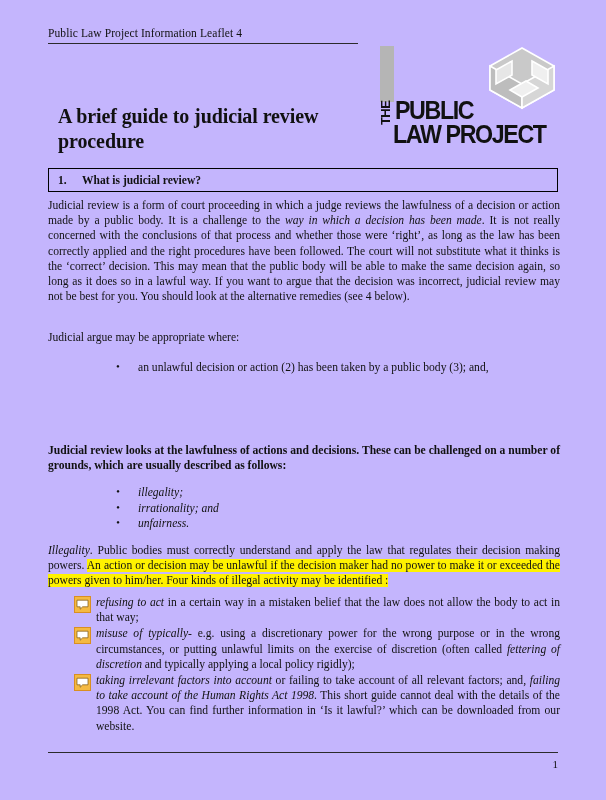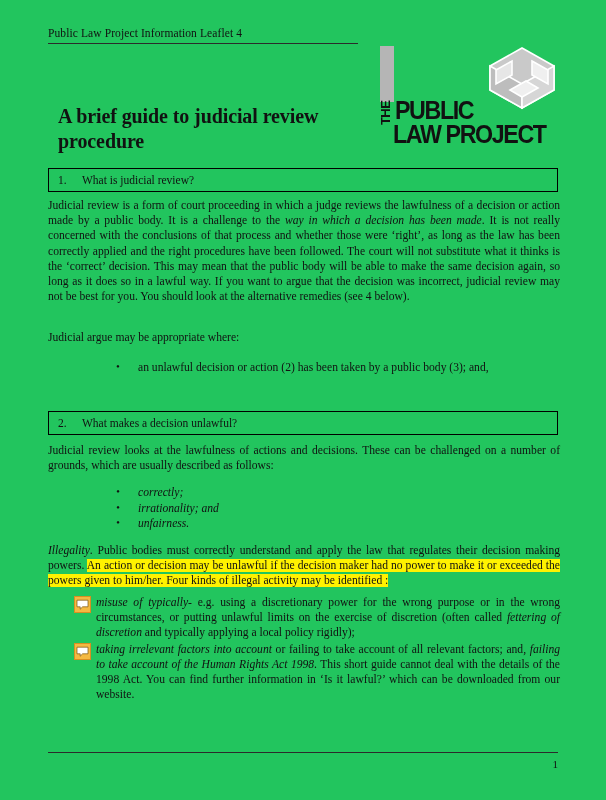--- a/index.html
+++ b/index.html
@@ -13,21 +13,21 @@
     overflow: hidden;
     font-family: "Liberation Serif", "DejaVu Serif", serif;
     color: #111111;
   }
   .page {
     position: relative;
     width: 606px;
     height: 800px;
     box-sizing: border-box;
     padding: 0;
-    background: #22c55e;
+    background: #c4b5fd;
   }
 
   
   .header {
     position: absolute;
     left: 48px;
     top: 26px;
     width: 310px;
   }
   .header-title {
@@ -116,21 +116,21 @@
   }
 
   
   .sec-box {
     position: absolute;
     left: 48px;
     width: 510px;
     box-sizing: border-box;
     border: 1px solid #000;
     padding: 4px 0 4px 9px;
-    font-weight: normal;
+    font-weight: bold;
     font-size: 11.5px;
     line-height: 14px;
   }
   .sec-box .num { display: inline-block; width: 24px; }
 
   .para {
     position: absolute;
     left: 48px;
     width: 512px;
     font-size: 11.6px;
@@ -254,38 +254,44 @@
   <div class="para" style="top:198px;">
     <span>Judicial review is a form of court proceeding in which a judge reviews the lawfulness of a decision or action made by a public body. It is a challenge to the </span><span class="ital">way in which a decision has been made</span><span>. It is not really concerned with the conclusions of that process and whether those were ‘right’, as long as the law has been correctly applied and the right procedures have been followed. The court will not substitute what it thinks is the ‘correct’ decision. This may mean that the public body will be able to make the same decision again, so long as it does so in a lawful way. If you want to argue that the decision was incorrect, judicial review may not be best for you. You should look at the alternative remedies (see 4  below).</span>
   </div>
 
   <div class="para noj" style="top:330px;">Judicial argue may be appropriate where:</div>
 
   <ul class="bullets" style="top:360px;">
     <li>an unlawful decision or action (2) has been taken by a public body (3); and,</li>
   </ul>
 
-  <div class="sec-box" style="top:411px;">
-    <span class="num">2.</span><span>What makes a decision unlawful?</span>
-  </div>
-
-  <div class="para" style="top:443px;">Judicial review looks at the lawfulness of actions and decisions. These can be challenged on a number of grounds, which are usually described as follows:</div>
+
+  <div class="para" style="top:443px;font-weight:bold;">Judicial review looks at the lawfulness of actions and decisions. These can be challenged on a number of grounds, which are usually described as follows:</div>
 
   <ul class="bullets ital" style="top:485px;">
-    <li>correctly;</li>
+    <li>illegality;</li>
     <li>irrationality; and</li>
     <li>unfairness.</li>
   </ul>
 
   <div class="para" style="top:543px;">
     <span class="ital">Illegality</span><span>. Public bodies must correctly understand and apply the law that regulates their decision making powers. </span><span class="hl">An action or decision may be unlawful if the decision maker had no power to make it or exceeded the powers given to him/her. Four kinds of illegal activity may be identified :</span>
   </div>
 
   <div class="clist" style="top:595px;">
 
+    <div class="citem">
+      <span class="cicon">
+        <svg width="17" height="17" viewBox="0 0 17 17" xmlns="http://www.w3.org/2000/svg">
+          <rect x="0.5" y="0.5" width="16" height="16" fill="#f4b942" stroke="#d98f22" stroke-width="1"></rect>
+          <path d="M3 4.2h11v6.6H8.6l-2.4 2.4v-2.4H3z" fill="#ffffff" stroke="#7a5510" stroke-width="0.7" stroke-linejoin="round"></path>
+        </svg>
+      </span>
+      <span class="ital">refusing to act</span><span> in a certain way in a mistaken belief that the law does not allow the body to act in that way;</span>
+    </div>
 
     <div class="citem">
       <span class="cicon">
         <svg width="17" height="17" viewBox="0 0 17 17" xmlns="http://www.w3.org/2000/svg">
           <rect x="0.5" y="0.5" width="16" height="16" fill="#f4b942" stroke="#d98f22" stroke-width="1"></rect>
           <path d="M3 4.2h11v6.6H8.6l-2.4 2.4v-2.4H3z" fill="#ffffff" stroke="#7a5510" stroke-width="0.7" stroke-linejoin="round"></path>
         </svg>
       </span>
       <span class="ital">misuse of typically</span><span>- e.g. using a discretionary power for the wrong purpose or in the wrong circumstances, or putting unlawful limits on the exercise of discretion (often called </span><span class="ital">fettering of discretion</span><span> and typically applying a local policy rigidly);</span>
     </div>

